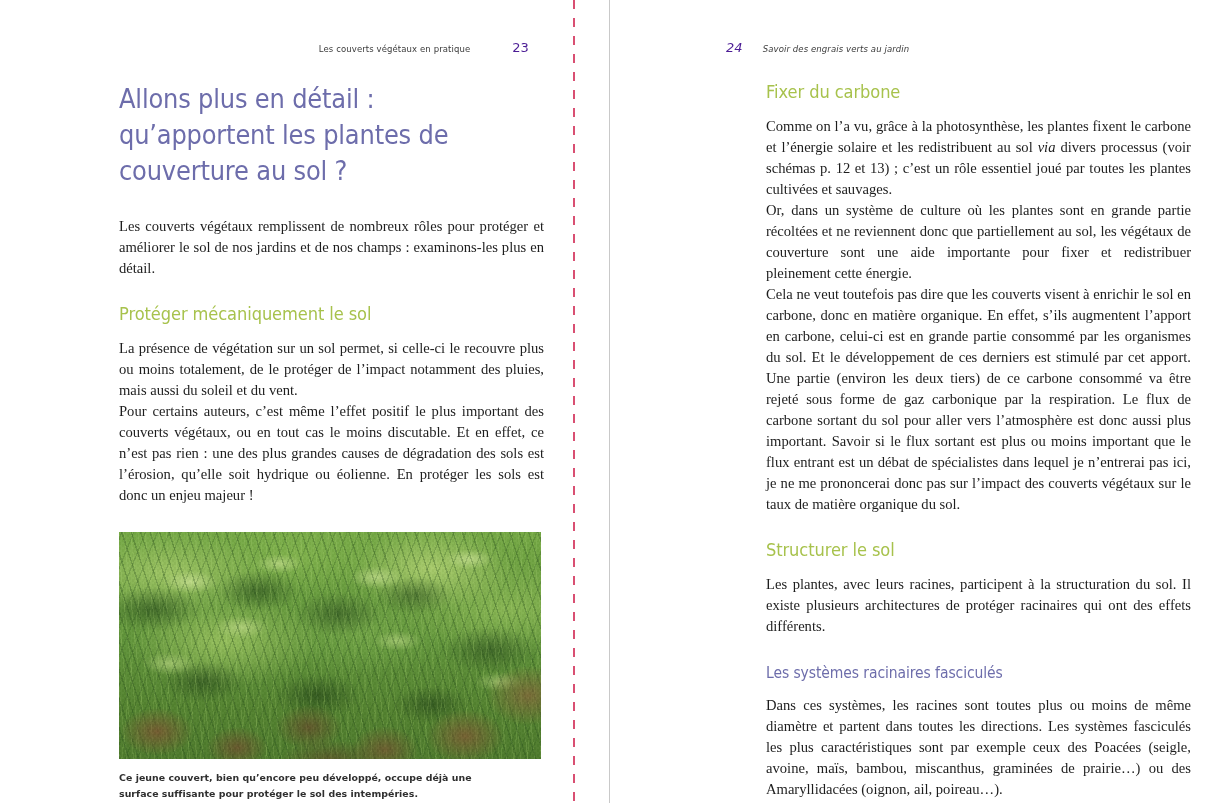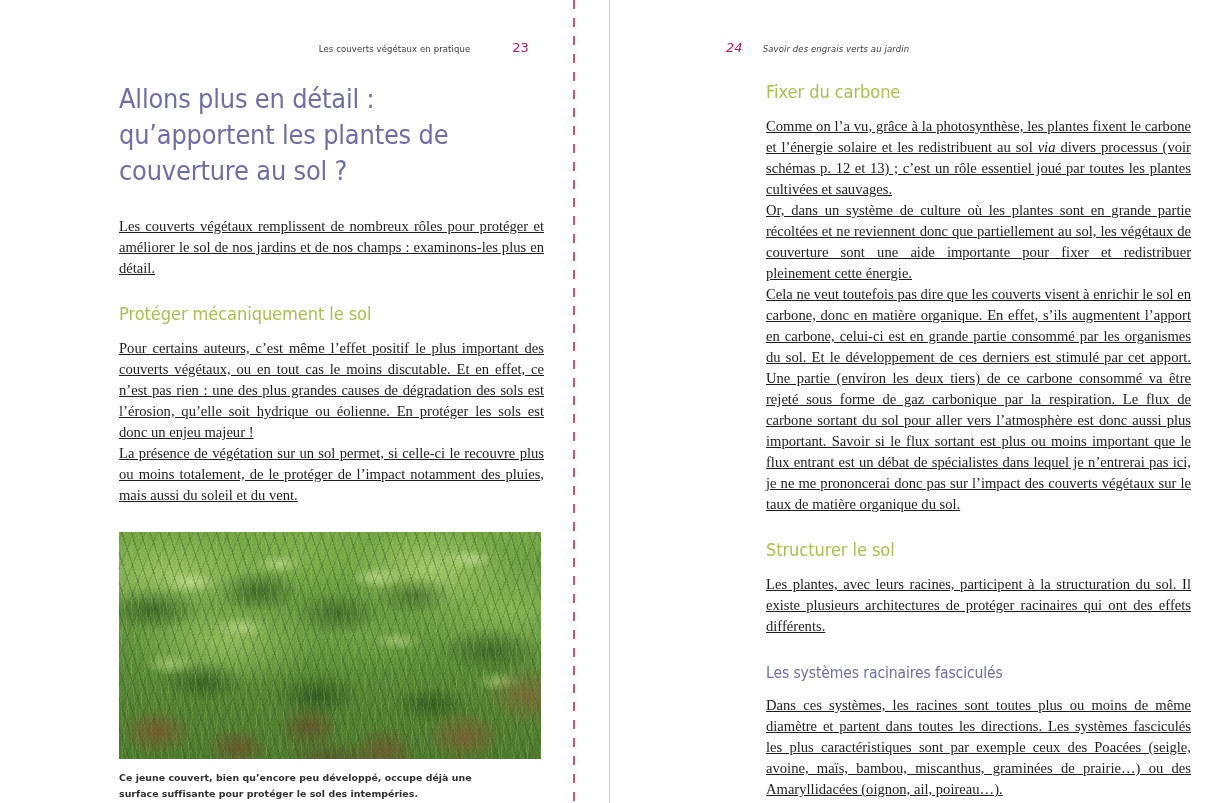--- a/index.html
+++ b/index.html
@@ -59,21 +59,21 @@
     position: absolute;
     top: 40px;
     font-family: "DejaVu Sans", sans-serif;
     font-size: 8.5px;
     color: #3b3b3b;
     letter-spacing: 0.1px;
     white-space: nowrap;
   }
   .running-head .folio {
     font-size: 13px;
-    color: #be185d;
+    color: #4c1d95;
     font-family: "DejaVu Sans", sans-serif;
   }
   .rh-left {
     right: 44px;
     display: flex;
     align-items: baseline;
     gap: 42px;
   }
   .rh-right {
     left: 79px;
@@ -131,21 +131,20 @@
   
   p.body {
     margin: 0;
     font-family: "Liberation Serif", serif;
     font-size: 14.6px;
     line-height: 1.44;
     color: #1d1d1d;
     text-align: justify;
     text-justify: inter-word;
     hyphens: none;
-    text-decoration: underline;
   }
   p.body + p.body { margin-top: 0; }
   p.body i { font-style: italic; }
 
   
   figure.photo-figure {
     margin: 26px 0 0 0;
     width: 374px;
     font-weight: bold;
   }
@@ -237,22 +236,22 @@
     </div>
 
     <div class="column column-left">
 
       <h1 class="chapter-title">Allons plus en détail : qu’apportent les plantes de couverture au sol ?</h1>
 
       <p class="body">Les couverts végétaux remplissent de nombreux rôles pour protéger et améliorer le sol de nos jardins et de nos champs : examinons-les plus en détail.</p>
 
       <h2 class="section-title">Protéger mécaniquement le sol</h2>
 
+      <p class="body">La présence de végétation sur un sol permet, si celle-ci le recouvre plus ou moins totalement, de le protéger de l’impact notamment des pluies, mais aussi du soleil et du vent.</p>
       <p class="body">Pour certains auteurs, c’est même l’effet positif le plus important des couverts végétaux, ou en tout cas le moins discutable. Et en effet, ce n’est pas rien : une des plus grandes causes de dégradation des sols est l’érosion, qu’elle soit hydrique ou éolienne. En protéger les sols est donc un enjeu majeur !</p>
-      <p class="body">La présence de végétation sur un sol permet, si celle-ci le recouvre plus ou moins totalement, de le protéger de l’impact notamment des pluies, mais aussi du soleil et du vent.</p>
 
       <figure class="photo-figure">
         <div class="photo">
           <div class="layer l-base"></div>
           <div class="layer l-dark"></div>
           <div class="layer l-light"></div>
           <div class="layer l-blades"></div>
           <div class="layer l-soil"></div>
           <div class="layer l-grain"></div>
         </div>

